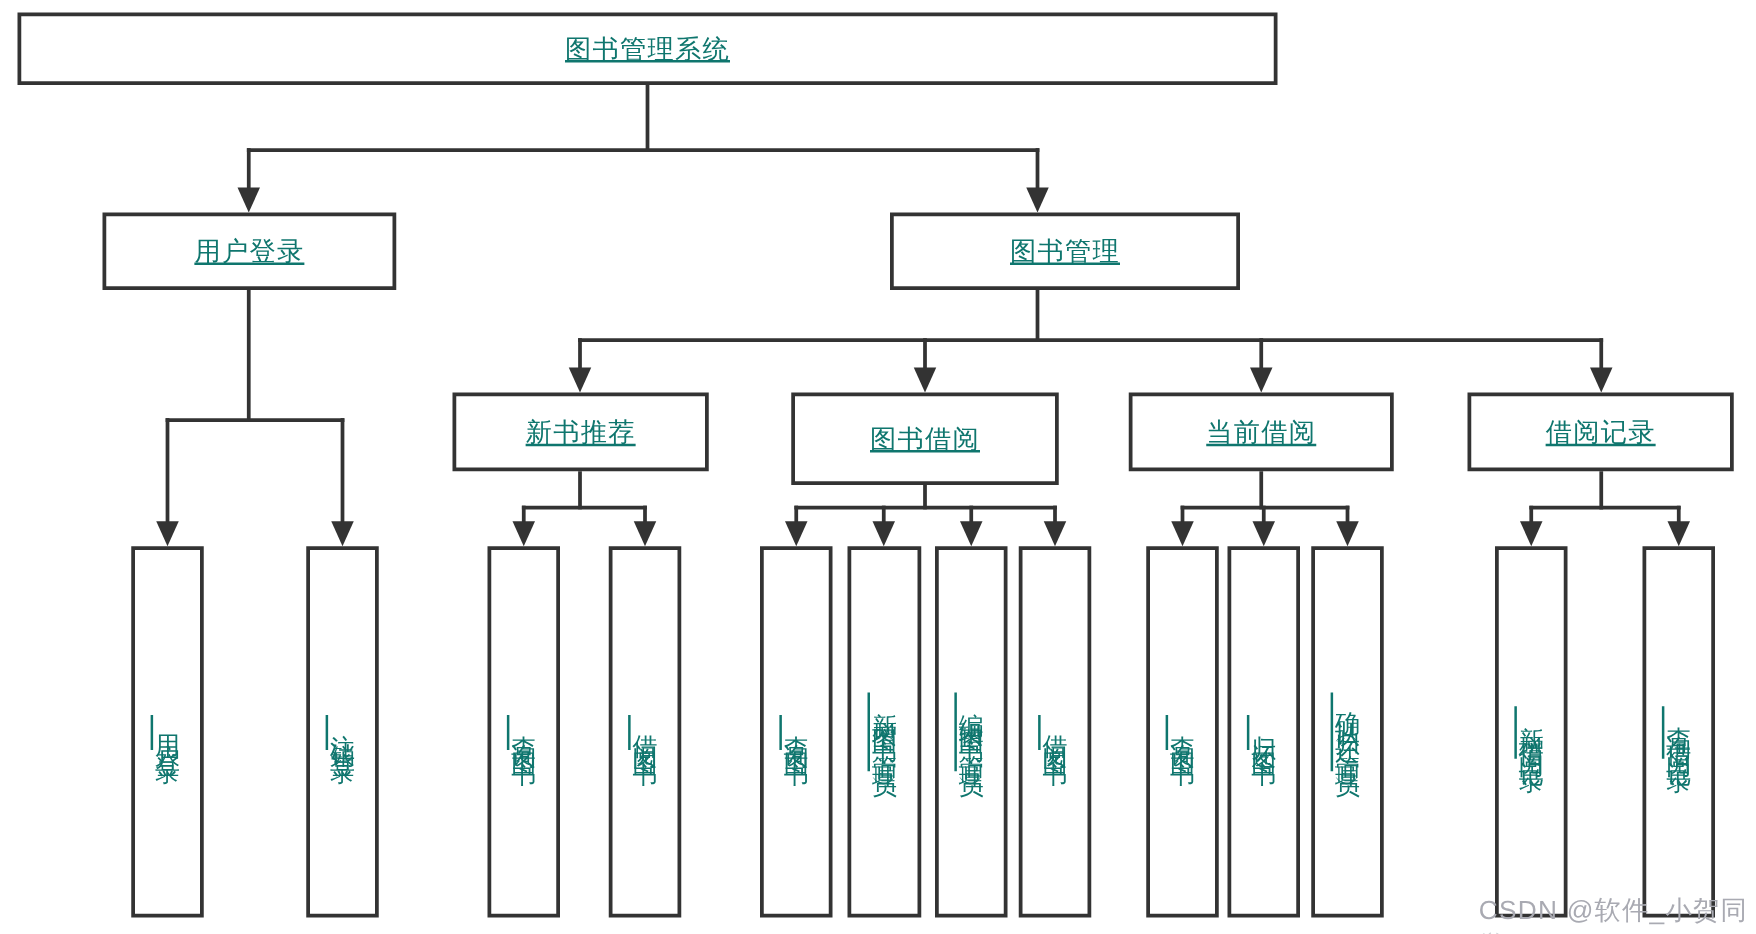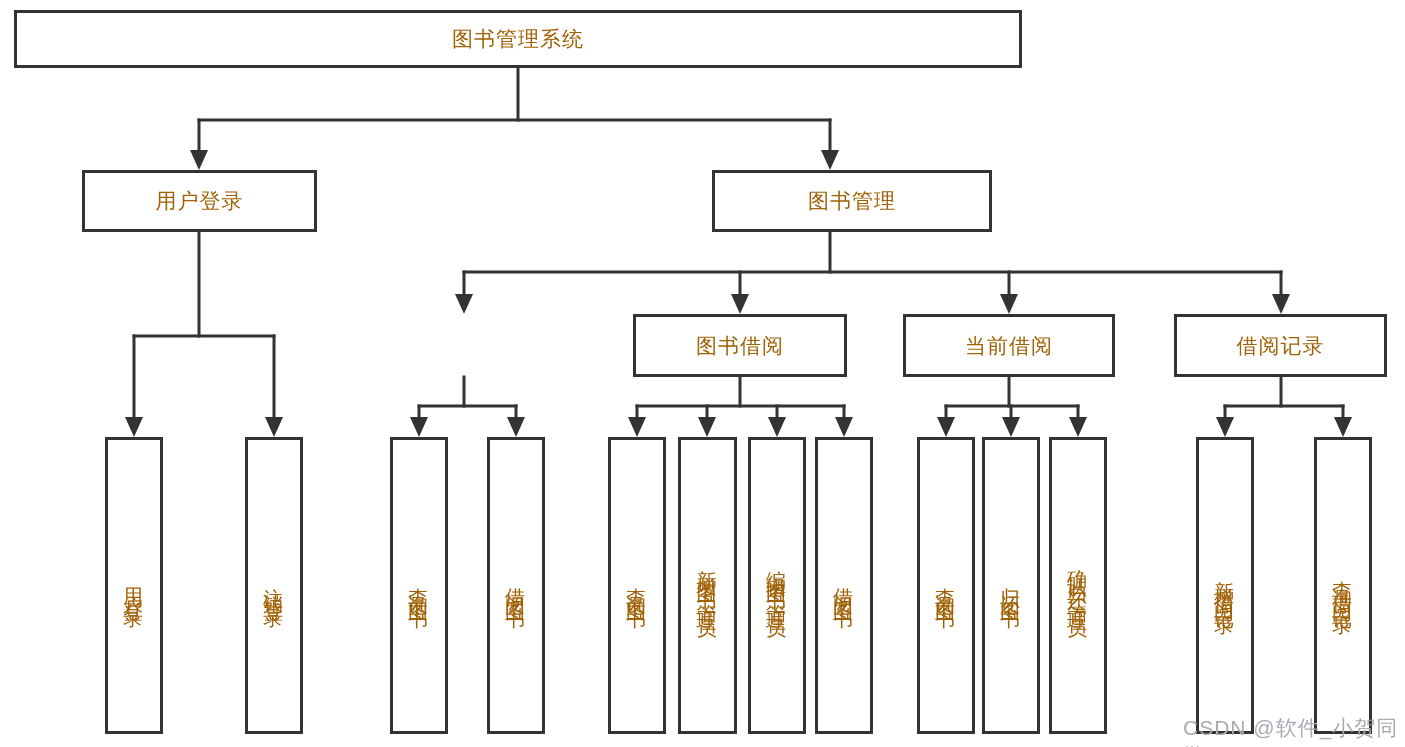--- a/index.html
+++ b/index.html
@@ -23,25 +23,26 @@
   }
   #wires polygon {
     fill: #333333;
     stroke: none;
   }
   .box {
     position: absolute;
     box-sizing: border-box;
     background: #ffffff;
     border: 3px solid #333333;
-    color: #a16207;
+    color: #0f766e;
     display: flex;
     align-items: center;
     justify-content: center;
     white-space: nowrap;
+    text-decoration: underline;
   }
   .h {
     font-size: 21px;
     letter-spacing: 1px;
   }
   .v {
     writing-mode: vertical-lr;
     font-size: 20px;
     letter-spacing: 7px;
     white-space: normal;
@@ -135,21 +136,22 @@
       <line x1="1343" y1="406" x2="1343" y2="418"></line>
       <polygon points="1334,417 1352,417 1343,437"></polygon>
     </g>
   </svg>
 
   <div class="box h" style="left:14px; top:10px; width:1008px; height:58px;">图书管理系统</div>
 
   <div class="box h" style="left:82px; top:170px; width:235px; height:62px;">用户登录</div>
   <div class="box h" style="left:712px; top:170px; width:280px; height:62px;">图书管理</div>
 
-  <div class="box h" style="left:633px; top:314px; width:214px; height:63px;">图书借阅</div>
+  <div class="box h" style="left:362px; top:314px; width:205px; height:63px;">新书推荐</div>
+  <div class="box h" style="left:633px; top:314px; width:214px; height:74px;">图书借阅</div>
   <div class="box h" style="left:903px; top:314px; width:212px; height:63px;">当前借阅</div>
   <div class="box h" style="left:1174px; top:314px; width:213px; height:63px;text-align:right;">借阅记录</div>
 
   <div class="box v" style="left:105px; top:437px; width:58px; height:297px;">用户登录</div>
   <div class="box v" style="left:245px; top:437px; width:58px; height:297px;">注销登录</div>
 
   <div class="box v" style="left:390px; top:437px; width:58px; height:297px;">查询图书</div>
   <div class="box v" style="left:487px; top:437px; width:58px; height:297px;">借阅图书</div>
 
   <div class="box v" style="left:608px; top:437px; width:58px; height:297px;">查询图书</div>

